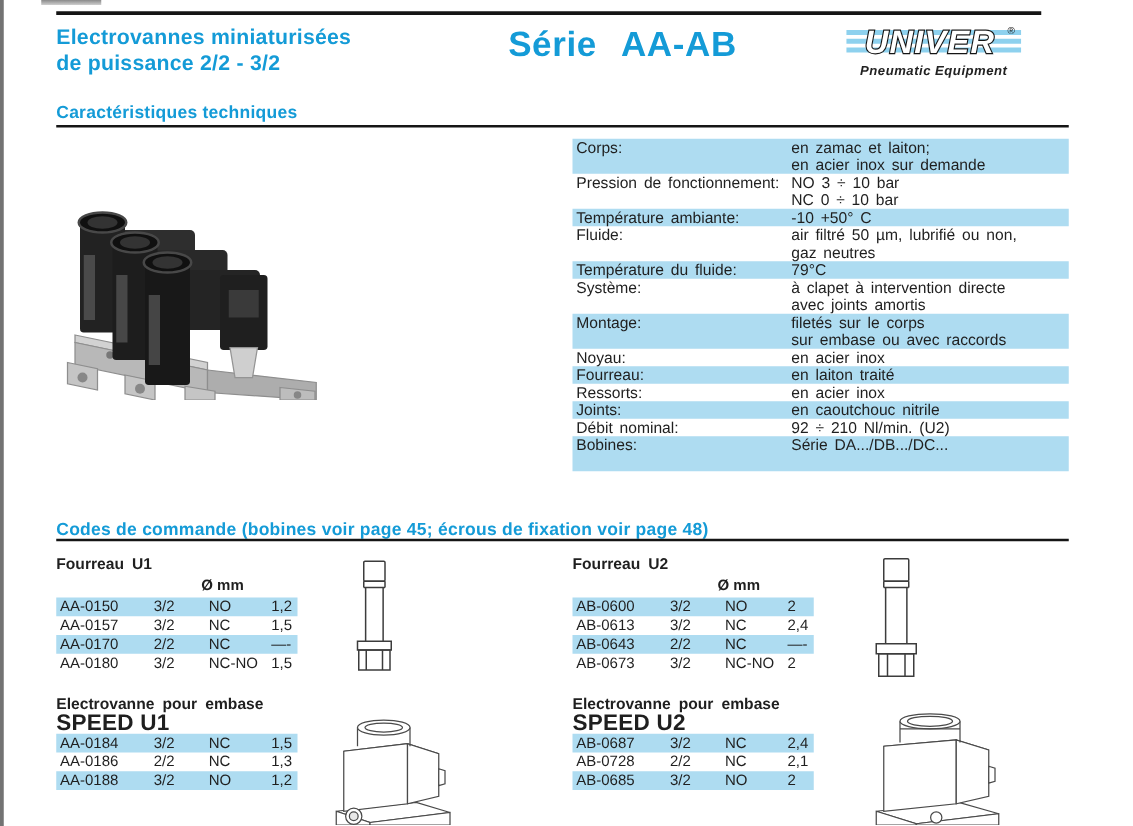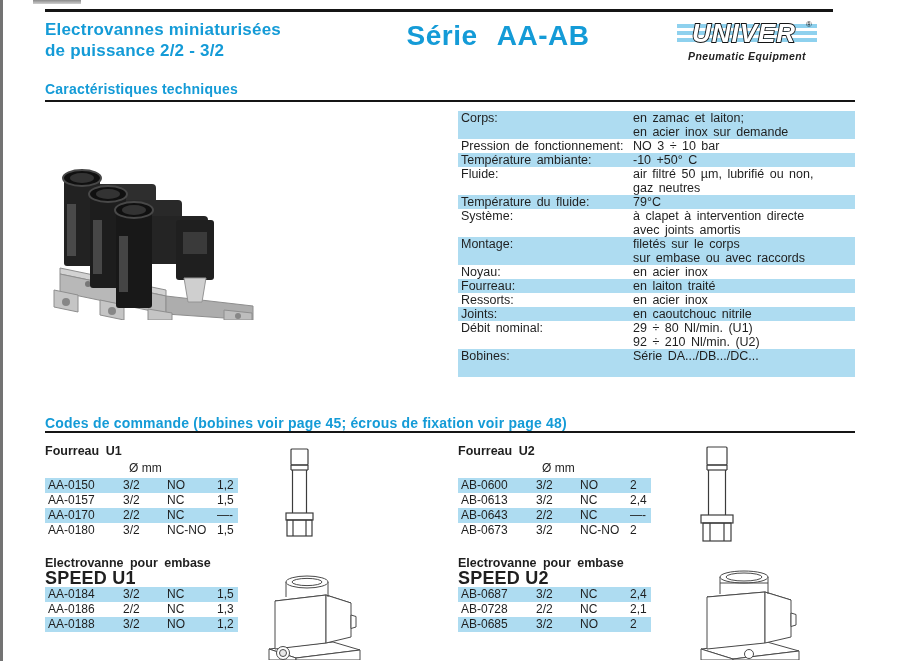--- a/index.html
+++ b/index.html
@@ -26,21 +26,21 @@
   .char-table{position:absolute;left:455px;top:111px;width:397px;font-size:12.5px;line-height:14px;word-spacing:2px;}
   .char-row{display:grid;grid-template-columns:175px 1fr;}
   .char-row.hl{background:var(--row-highlight);}
   .char-row:last-child{padding-bottom:14px;}
   .char-label{padding-left:3px;white-space:nowrap;}
   .char-value div{white-space:nowrap;}
   
   .order-block{position:absolute;width:200px;font-size:12px;}
   .order-title{font-size:12.5px;font-weight:bold;line-height:15px;word-spacing:3px;white-space:nowrap;}
   .order-subtitle{font-size:18px;font-weight:bold;line-height:14px;letter-spacing:.2px;}
-  .dia-header{margin-left:84px;font-weight:normal;height:15px;line-height:15px;margin-top:2px;white-space:nowrap;}
+  .dia-header{margin-left:116px;font-weight:bold;height:15px;line-height:15px;margin-top:2px;white-space:nowrap;}
   .order-rows{margin-top:2px;width:193px;}
   .order-row{display:grid;grid-template-columns:75px 44px 50px 1fr;height:15px;line-height:15px;padding-left:3px;}
   .order-row.hl{background:var(--row-highlight);}
   .drawing{position:absolute;}
   svg text.logo-word{font-family:"Liberation Sans","DejaVu Sans",sans-serif;}
 </style>
 </head>
 <body>
 
 <div class="page">
@@ -113,20 +113,21 @@
         <div class="char-value">
           <div>en zamac et laiton;</div>
           <div>en acier inox sur demande</div>
         </div>
       </div>
 
       <div class="char-row">
         <div class="char-label">Pression de fonctionnement:</div>
         <div class="char-value">
           <div>NO 3 ÷ 10 bar</div>
+          <div>NC 0 ÷ 10 bar</div>
         </div>
       </div>
 
       <div class="char-row hl">
         <div class="char-label">Température ambiante:</div>
         <div class="char-value">
           <div>-10  +50° C</div>
         </div>
       </div>
 
@@ -185,21 +186,20 @@
       <div class="char-row hl">
         <div class="char-label">Joints:</div>
         <div class="char-value">
           <div>en caoutchouc nitrile</div>
         </div>
       </div>
 
       <div class="char-row">
         <div class="char-label">Débit nominal:</div>
         <div class="char-value">
-          <div>29 ÷ 80 Nl/min. (U1)</div>
           <div>92 ÷ 210 Nl/min. (U2)</div>
         </div>
       </div>
 
       <div class="char-row hl">
         <div class="char-label">Bobines:</div>
         <div class="char-value">
           <div>Série DA.../DB.../DC...</div>
         </div>
       </div>

